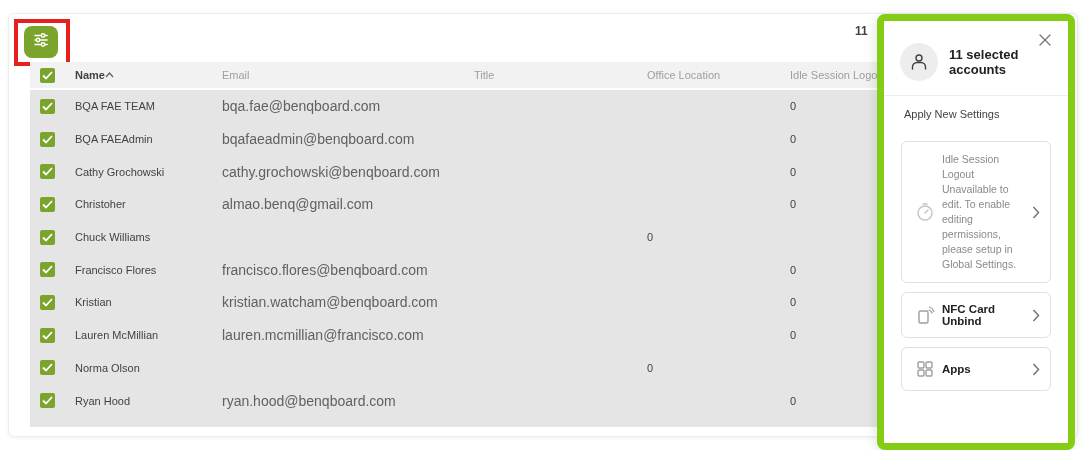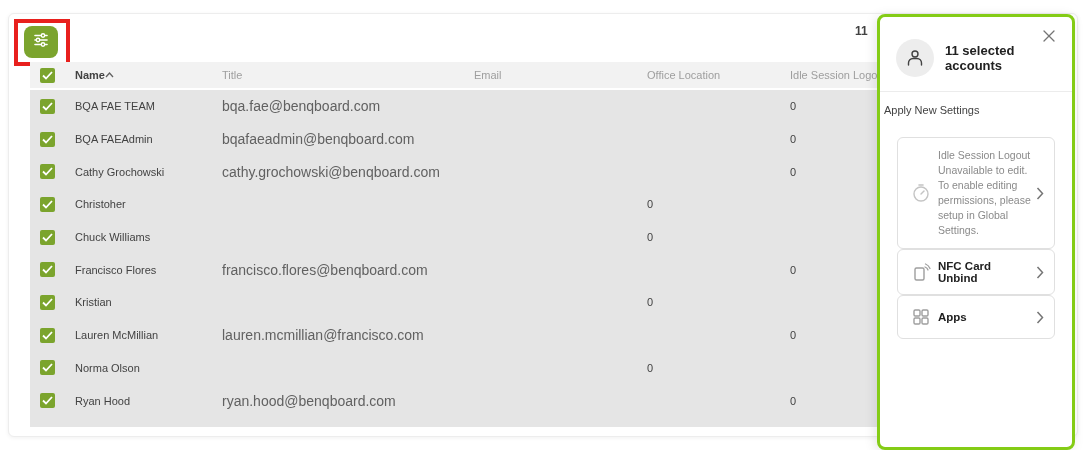--- a/index.html
+++ b/index.html
@@ -35,31 +35,31 @@
   .tbl-body .tbl-row { height:32.7px; }
   .cell-name { font-size:11px; color:#424242; }
   .cell-email, .cell-title, .cell-office { font-size:14px; color:#616161; }
   .cell-idle { font-size:11px; color:#424242; }
 
   .checkbox { width:15px; height:15px; background:#7ba42d; border-radius:2px;
               display:flex; align-items:center; justify-content:center; cursor:pointer; }
 
   
   .panel { position:absolute; left:877px; top:14px; width:198px; height:436px;
-           background:#fff; border:3px solid #84cc16; border-radius:8px;
+           background:#fff; border:7px solid #84cc16; border-radius:8px;
            box-shadow:-2px 2px 12px rgba(0,0,0,.10); }
   .panel-close { position:absolute; right:14px; top:10px; width:18px; height:18px;
                  display:flex; align-items:center; justify-content:center; cursor:pointer; }
   .panel-head { display:flex; align-items:center; gap:11px; padding:22px 16px 14px 16px; }
   .avatar { width:38px; height:38px; border-radius:50%; background:#ededed;
             display:flex; align-items:center; justify-content:center; flex:0 0 auto; }
   .panel-title { font-size:13px; font-weight:bold; color:#212121; }
   .panel-divider { height:1px; background:#ececec; }
-  .panel-section { font-size:11px; color:#424242; padding:12px 17px 8px 4px; }
-  .panel-cards { padding:13px 17px; display:flex; flex-direction:column; }
+  .panel-section { font-size:11px; color:#424242; padding:12px 17px 8px 20px; }
+  .panel-cards { padding:13px 17px; display:flex; flex-direction:column; gap:9px; }
   .pcard { border:1px solid #e0e0e0; border-radius:6px; background:#fff;
            display:flex; align-items:center; padding:10px 10px; cursor:pointer; }
   .pcard .picon { width:26px; flex:0 0 auto; display:flex; justify-content:center; }
   .pcard .ptext { flex:1; font-size:10.5px; line-height:15px; color:#8a8a8a; padding:0 4px; }
   .pcard .plabel { flex:1; font-size:11.5px; font-weight:bold; color:#212121; padding:0 4px; }
   .pcard .chev { flex:0 0 auto; display:flex; }
 </style>
 </head>
 <body>
 
@@ -95,22 +95,22 @@
             <polyline points="1,4.5 4,7.5 10,1" fill="none" stroke="#ffffff" stroke-width="1.8"></polyline>
           </svg>
         </div>
       </div>
       <div class="hcell first">
         <span>Name</span>
         <svg width="9" height="6" viewBox="0 0 9 6">
           <polyline points="1,5 4.5,1 8,5" fill="none" stroke="#616161" stroke-width="1.3"></polyline>
         </svg>
       </div>
+      <div class="hcell">Email</div>
       <div class="hcell">Title</div>
-      <div class="hcell">Email</div>
       <div class="hcell">Office Location</div>
       <div class="hcell">Idle Session Logout</div>
     </div>
     <div class="tbl-body" id="tbl-body">
         <div class="tbl-row">
           <div>
             <div class="checkbox">
               <svg width="11" height="9" viewBox="0 0 11 9">
                 <polyline points="1,4.5 4,7.5 10,1" fill="none" stroke="#ffffff" stroke-width="1.8"></polyline>
               </svg>
@@ -152,20 +152,21 @@
         </div>
         <div class="tbl-row">
           <div>
             <div class="checkbox">
               <svg width="11" height="9" viewBox="0 0 11 9">
                 <polyline points="1,4.5 4,7.5 10,1" fill="none" stroke="#ffffff" stroke-width="1.8"></polyline>
               </svg>
             </div>
           </div>
           <div class="cell-name">Christoher</div>
+          <div class="cell-email">almao.benq@gmail.com</div>
           <div class="cell-title"></div>
           <div class="cell-office"></div>
           <div class="cell-idle">0</div>
         </div>
         <div class="tbl-row">
           <div>
             <div class="checkbox">
               <svg width="11" height="9" viewBox="0 0 11 9">
                 <polyline points="1,4.5 4,7.5 10,1" fill="none" stroke="#ffffff" stroke-width="1.8"></polyline>
               </svg>
@@ -192,20 +193,21 @@
         </div>
         <div class="tbl-row">
           <div>
             <div class="checkbox">
               <svg width="11" height="9" viewBox="0 0 11 9">
                 <polyline points="1,4.5 4,7.5 10,1" fill="none" stroke="#ffffff" stroke-width="1.8"></polyline>
               </svg>
             </div>
           </div>
           <div class="cell-name">Kristian</div>
+          <div class="cell-email">kristian.watcham@benqboard.com</div>
           <div class="cell-title"></div>
           <div class="cell-office"></div>
           <div class="cell-idle">0</div>
         </div>
         <div class="tbl-row">
           <div>
             <div class="checkbox">
               <svg width="11" height="9" viewBox="0 0 11 9">
                 <polyline points="1,4.5 4,7.5 10,1" fill="none" stroke="#ffffff" stroke-width="1.8"></polyline>
               </svg>

